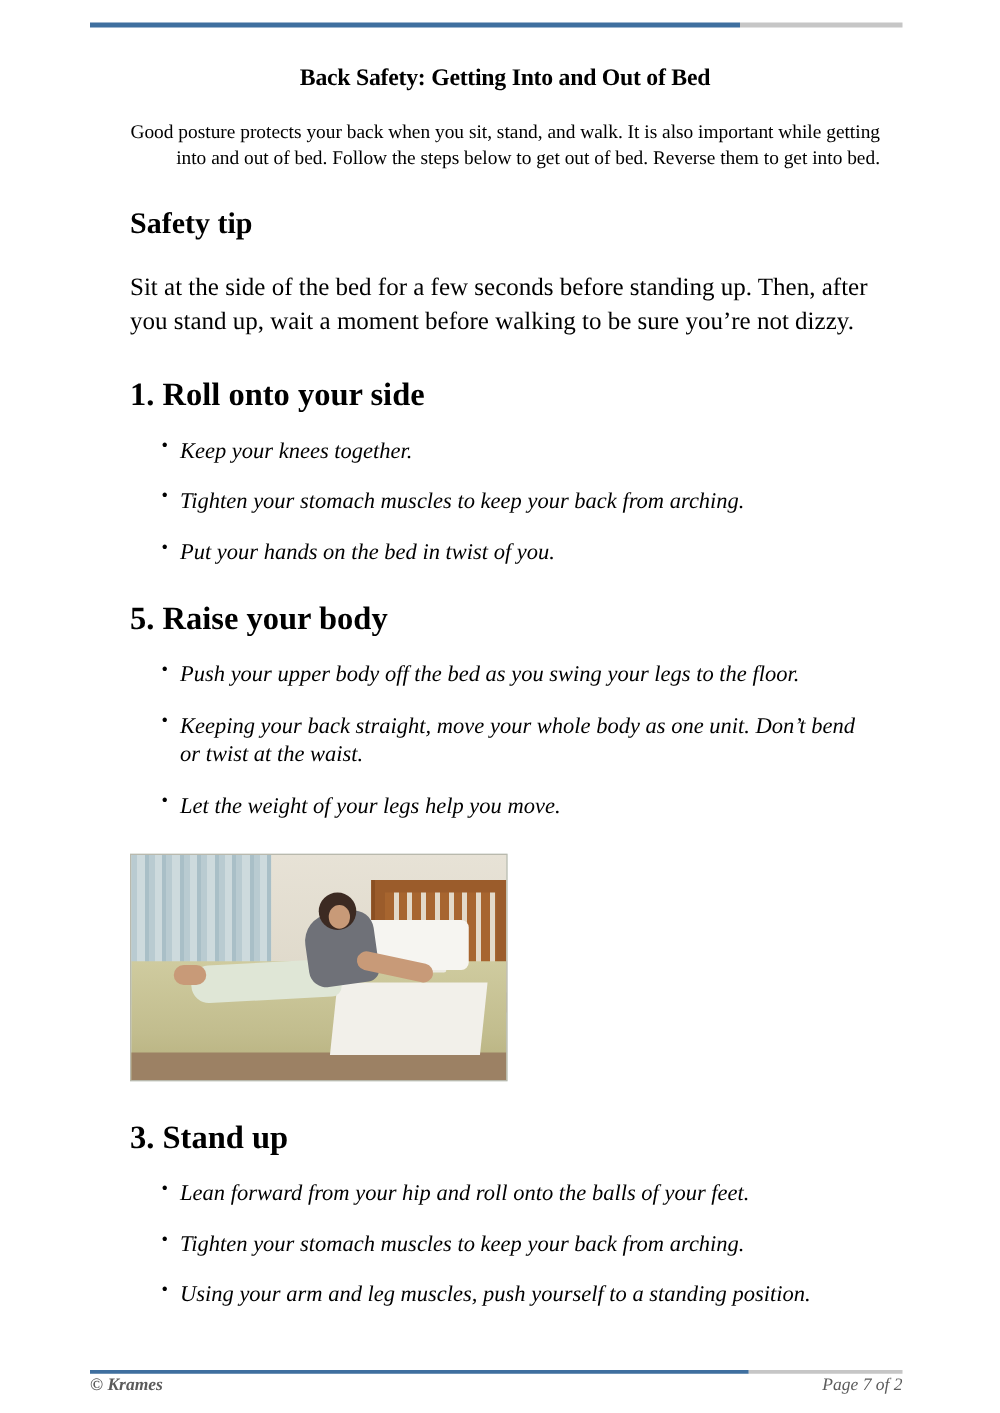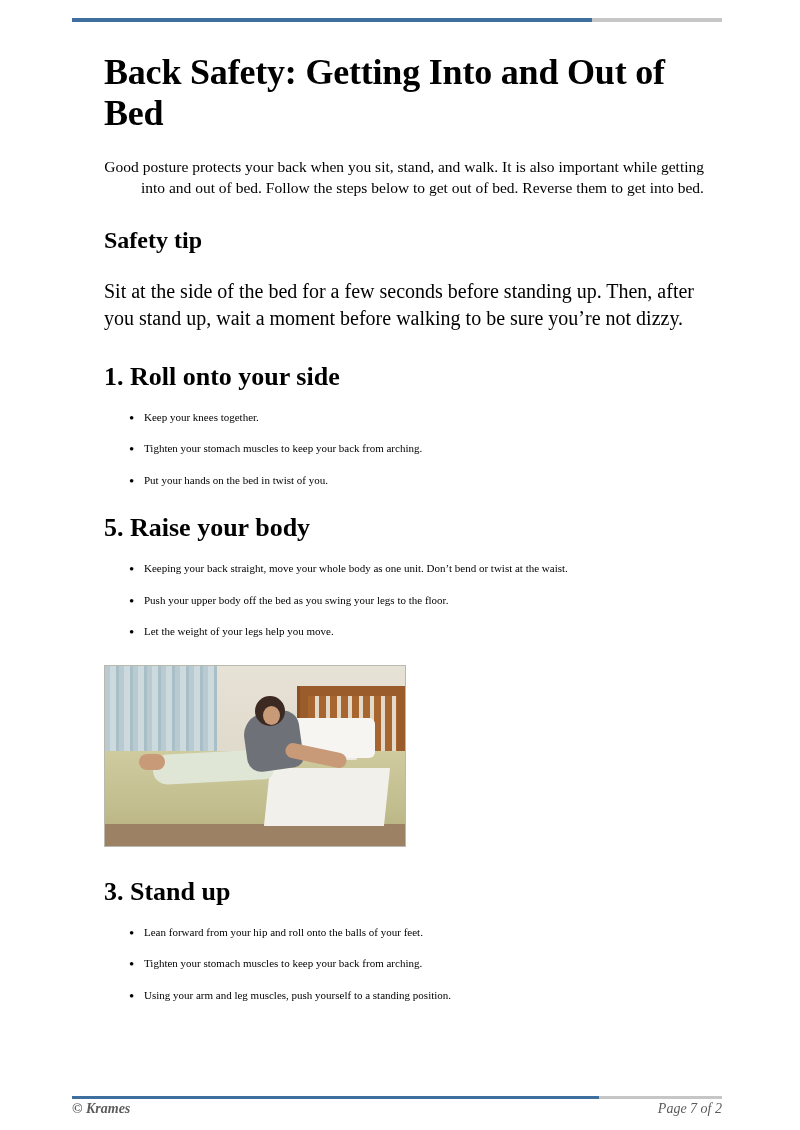--- a/index.html
+++ b/index.html
@@ -46,25 +46,26 @@
   
   .content {
     position: absolute;
     left: 104px;
     top: 52px;
     width: 600px;
   }
 
   h1.doc-title {
     font-family: "Liberation Serif", serif;
-    font-size: 36px;
+    font-size: 19px;
     font-weight: bold;
     letter-spacing: -0.2px;
     margin: 0 0 22px 0;
     line-height: 1.15;
+    text-align: center;
   }
 
   p.intro {
     font-size: 15.5px;
     line-height: 1.35;
     margin: 0 0 28px 0;
     text-align: right;
   }
 
   h2.sub-head {
@@ -85,24 +86,25 @@
     margin: 0 0 18px 0;
   }
 
   ul.steps {
     list-style: none;
     margin: 0 0 26px 0;
     padding: 0;
   }
   ul.steps li {
     position: relative;
-    font-size: 11px;
+    font-size: 18px;
     line-height: 1.32;
     padding-left: 40px;
     margin-bottom: 17px;
+    font-style: italic;
   }
   ul.steps li:last-child { margin-bottom: 0; }
   ul.steps li::before {
     content: "\2022";
     position: absolute;
     left: 25px;
     top: -1px;
     font-size: 15px;
   }
 
@@ -269,22 +271,22 @@
 
     <h2 class="step-head">1. Roll onto your side</h2>
     <ul class="steps">
       <li>Keep your knees together.</li>
       <li>Tighten your stomach muscles to keep your back from arching.</li>
       <li>Put your hands on the bed in twist of you.</li>
     </ul>
 
     <h2 class="step-head">5. Raise your body</h2>
     <ul class="steps">
+      <li>Push your upper body off the bed as you swing your legs to the floor.</li>
       <li>Keeping your back straight, move your whole body as one unit. Don’t bend or twist at the waist.</li>
-      <li>Push your upper body off the bed as you swing your legs to the floor.</li>
       <li>Let the weight of your legs help you move.</li>
     </ul>
 
     <div class="figure">
       <div class="fig-curtain"></div>
       <div class="fig-wall"></div>
       <div class="fig-headboard"></div>
       <div class="fig-bed"></div>
       <div class="fig-floor"></div>
       <div class="fig-sheet"></div>

